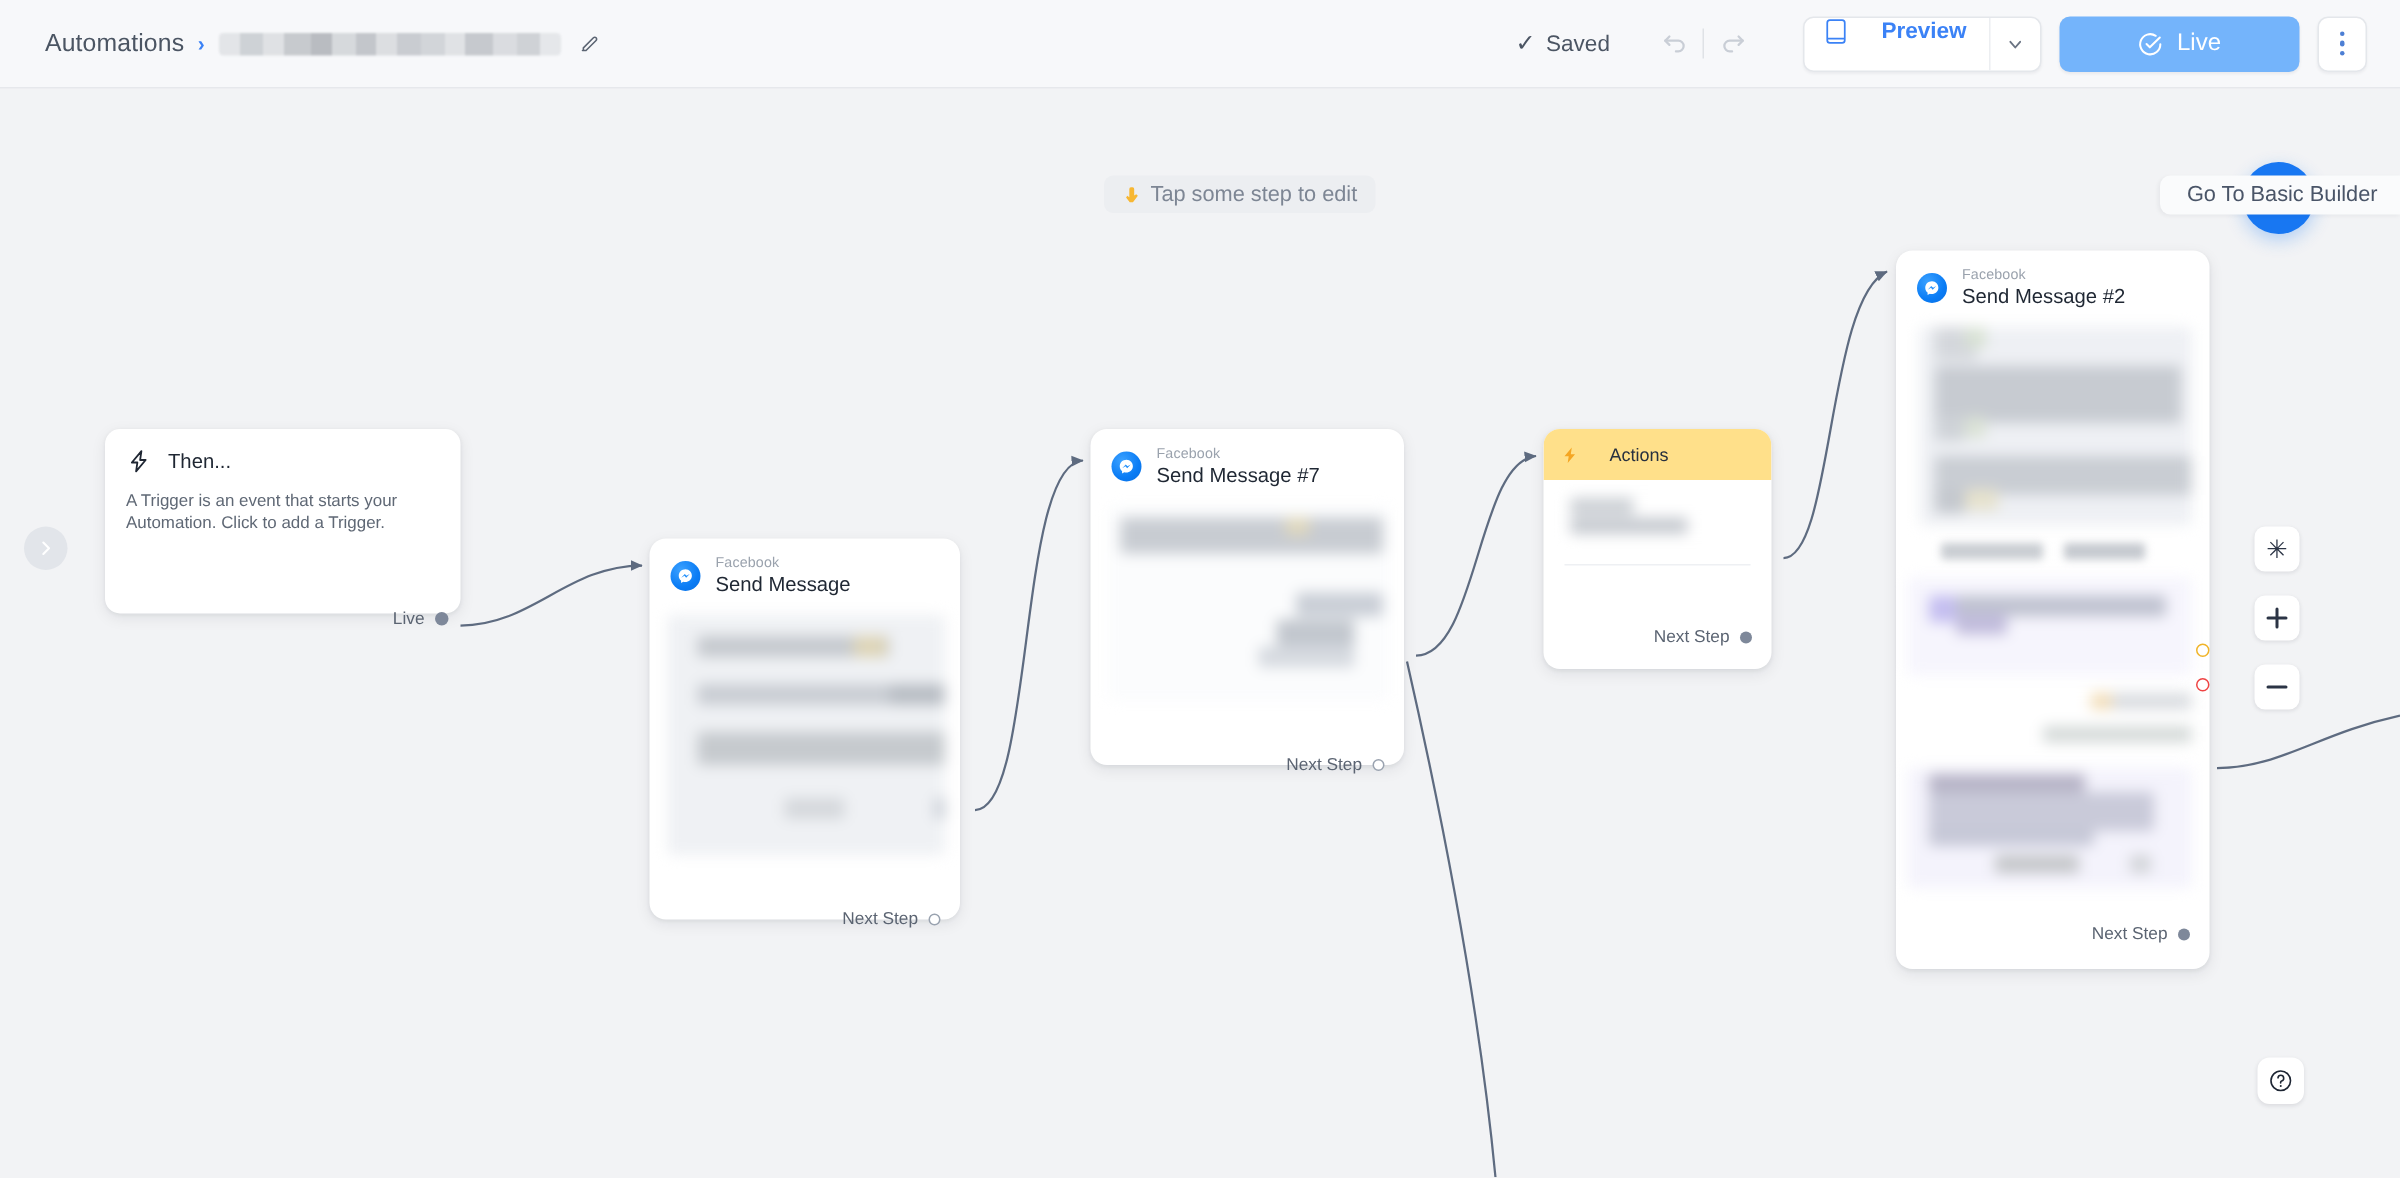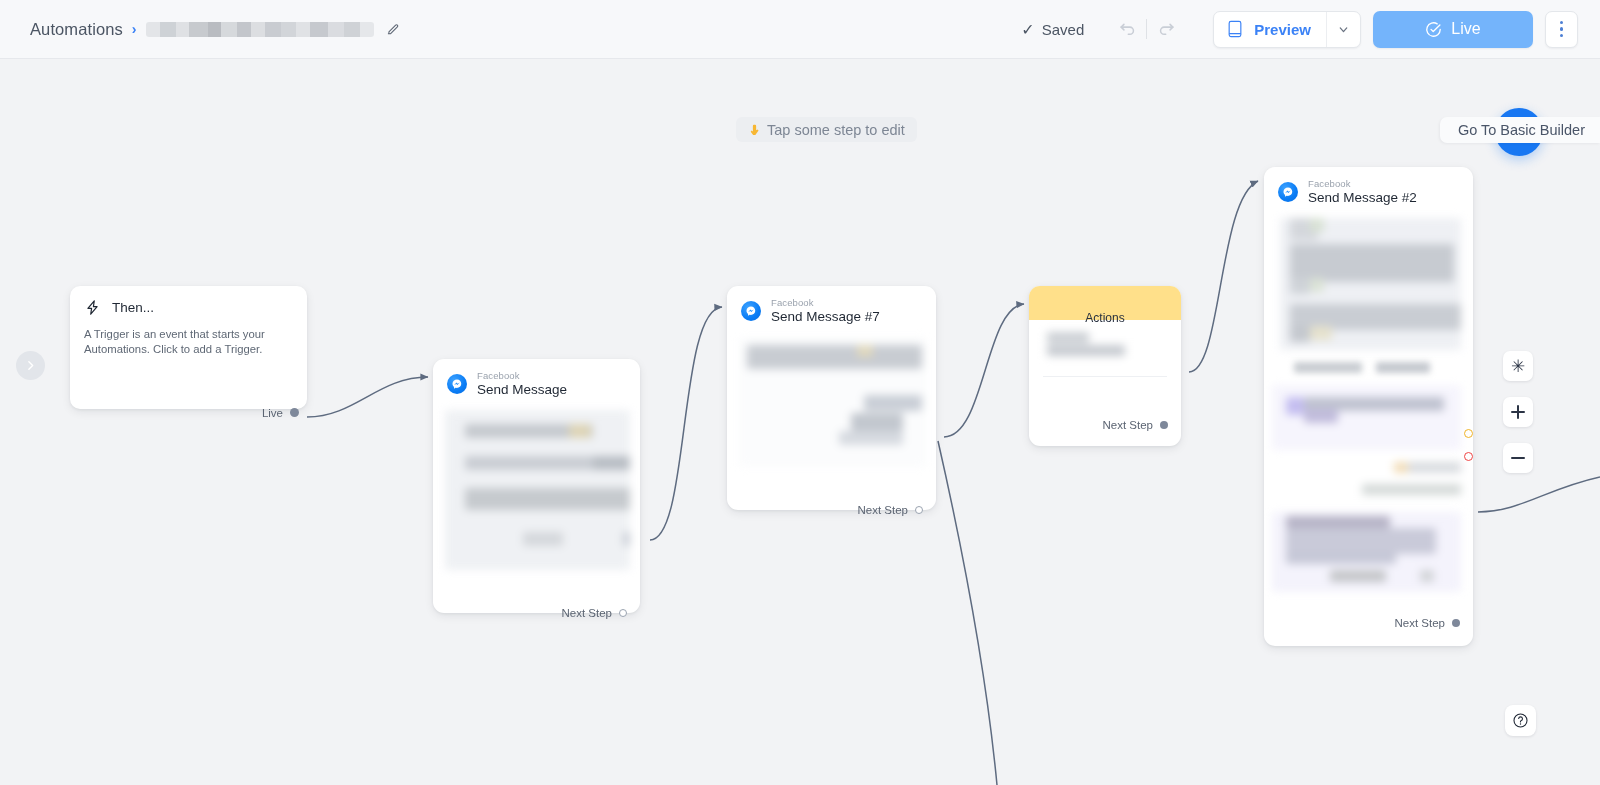--- a/index.html
+++ b/index.html
@@ -37,21 +37,21 @@
 
   .topbar-right { margin-left: auto; display: flex; align-items: center; gap: 0; margin-right: 22px; }
   .saved { display: flex; align-items: center; gap: 7px; font-size: 15px; color: #4b5563; margin-right: 24px; }
   .saved .tick { font-size: 16px; color: #4b5563; }
   .hist-btns { display: flex; align-items: center; gap: 0; margin-right: 28px; }
   .hist-btn { width: 38px; height: 34px; display: flex; align-items: center; justify-content: center; cursor: pointer; }
   .hist-div { width: 1px; height: 20px; background: #dfe2e6; }
 
   .preview-group { display: flex; align-items: stretch; height: 37px; margin-right: 12px;
     background: #fff; border: 1px solid #e4e7eb; border-radius: 7px; box-shadow: 0 1px 2px rgba(16,24,40,.05); overflow: hidden; }
-  .preview-btn { display: flex; align-items: center; gap: 12px; padding: 0 15px 0 14px; cursor: pointer; }
+  .preview-btn { display: flex; align-items: flex-start; gap: 23px; padding: 0 15px 0 14px; cursor: pointer; }
   .preview-btn span { font-size: 15px; color: #3b82f6; font-weight: 600; }
   .preview-caret { width: 34px; display: flex; align-items: center; justify-content: center;
     border-left: 1px solid #eceef1; cursor: pointer; }
 
   .live-btn {
     height: 37px; min-width: 160px; border-radius: 7px; background: #74b4fb;
     display: flex; align-items: center; justify-content: center; gap: 9px; cursor: pointer;
     box-shadow: 0 1px 2px rgba(16,24,40,.06);
   }
   .live-btn span { color: #fff; font-size: 16px; font-weight: 500; }
@@ -158,21 +158,21 @@
   
   #node-sm0 { left: 433px; top: 300px; width: 207px; height: 254px; }
   #node-sm0 .blur-body { margin: 4px 10px 0 12px; height: 160px; background: #eff1f4; border-radius: 3px; }
 
   
   #node-sm1 { left: 727px; top: 227px; width: 209px; height: 224px; }
   #node-sm1 .blur-body { margin: 4px 10px 0 12px; height: 130px; background: #fbfcfd; border-radius: 3px; }
 
   
   #node-actions { left: 1029px; top: 227px; width: 152px; height: 160px; overflow: hidden; }
-  .actions-head { height: 23px; background: #ffe08a; display: flex; align-items: center; gap: 8px; padding: 17px 11px; flex-direction: column; }
+  .actions-head { height: 23px; background: #ffe08a; display: flex; align-items: center; gap: 20px; padding: 17px 11px; }
   .actions-head span { font-size: 12px; color: #27303f; }
   #node-actions .blur-body { margin: 12px 12px 0 14px; height: 28px; background: #fff; border-radius: 3px; }
   .act-rule { position: absolute; left: 14px; right: 14px; top: 90px; height: 1px; background: #eef0f3; }
   #node-actions .node-foot { position: absolute; left: 0; right: 0; bottom: 6px; }
 
   
   #node-sm2 { left: 1264px; top: 108px; width: 209px; height: 479px; }
   #node-sm2 .blur-body.b1 { margin: 4px 12px 0 16px; height: 132px; background: #eef0f4; border-radius: 3px; }
   #node-sm2 .chip-row { display: flex; gap: 14px; padding: 12px 16px 0 30px; }
   #node-sm2 .chip-row i { display: block; height: 11px; border-radius: 2px; filter: blur(3px); }
@@ -315,21 +315,21 @@
     <div class="port y"></div>
     <div class="port r"></div>
 
     <div class="node" id="node-when">
       <div class="when-head">
         <svg width="17" height="17" viewBox="0 0 24 24" fill="none" stroke="#1f2733" stroke-width="1.7" stroke-linejoin="round">
           <path d="M14.5 2.5 5.5 13.2h5.2L9.5 21.5l9-10.7h-5.2z"></path>
         </svg>
         <span class="wtxt">Then...</span>
       </div>
-      <div class="when-desc">A Trigger is an event that starts your Automations. Click to add a Trigger.</div>
+      <div class="when-desc">A Trigger is an event that starts your Automation. Click to add a Trigger.</div>
       <span class="then-label">Live</span>
       <span class="then-dot"></span>
     </div>
 
     <div class="node" id="node-sm0">
       <div class="node-head">
         <span class="fb-ic">
           <svg width="12" height="12" viewBox="0 0 24 24">
               <path d="M12 3C6.9 3 3 6.8 3 11.6c0 2.6 1.2 4.9 3.1 6.5v3.2l2.9-1.6c.8.2 1.6.3 2.5.3 5.1 0 9-3.8 9-8.4S17.1 3 12 3zm.9 11.2-2.3-2.4-4.3 2.4 4.7-5 2.4 2.4 4.2-2.4-4.7 5z" fill="#fff"></path>
             </svg>

